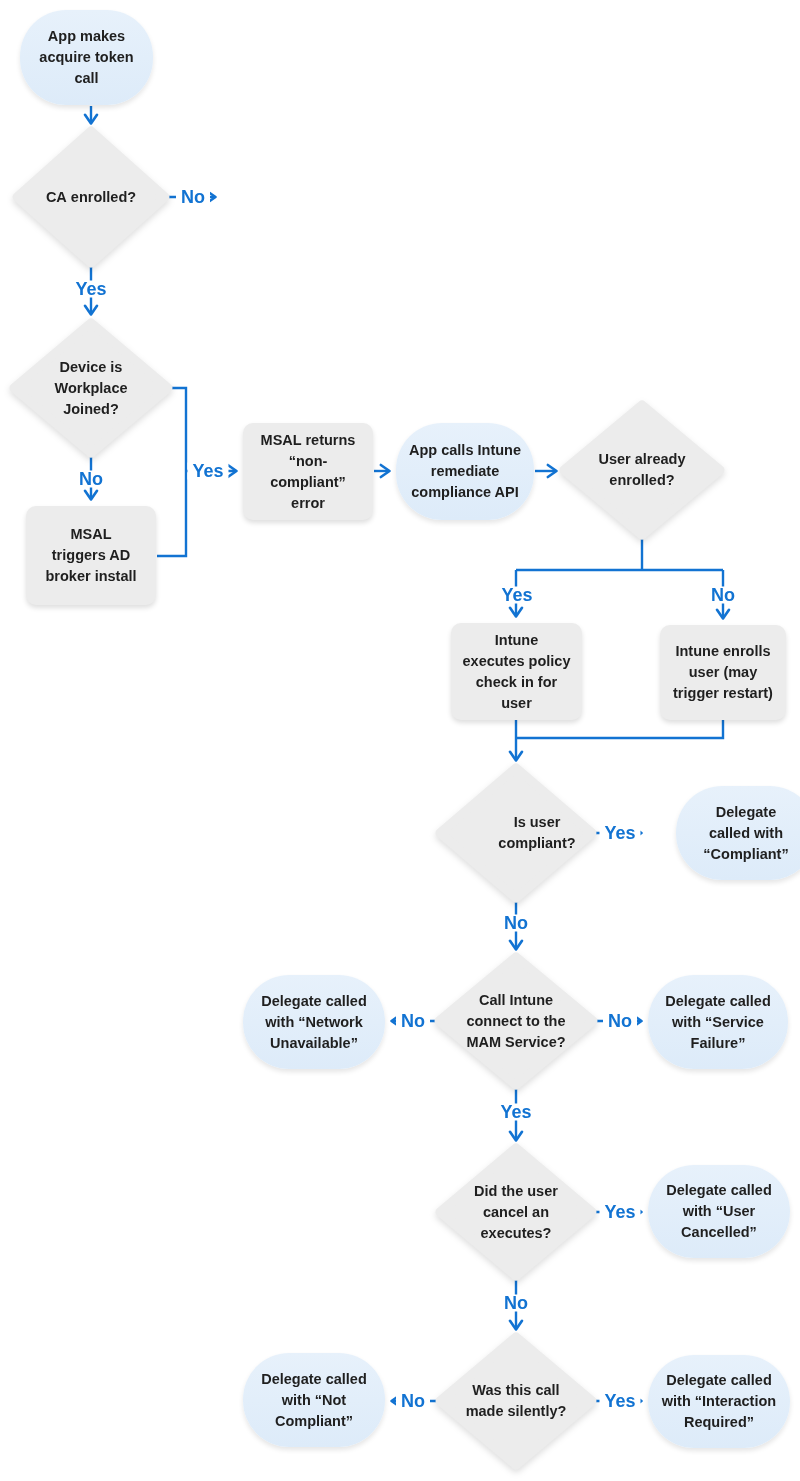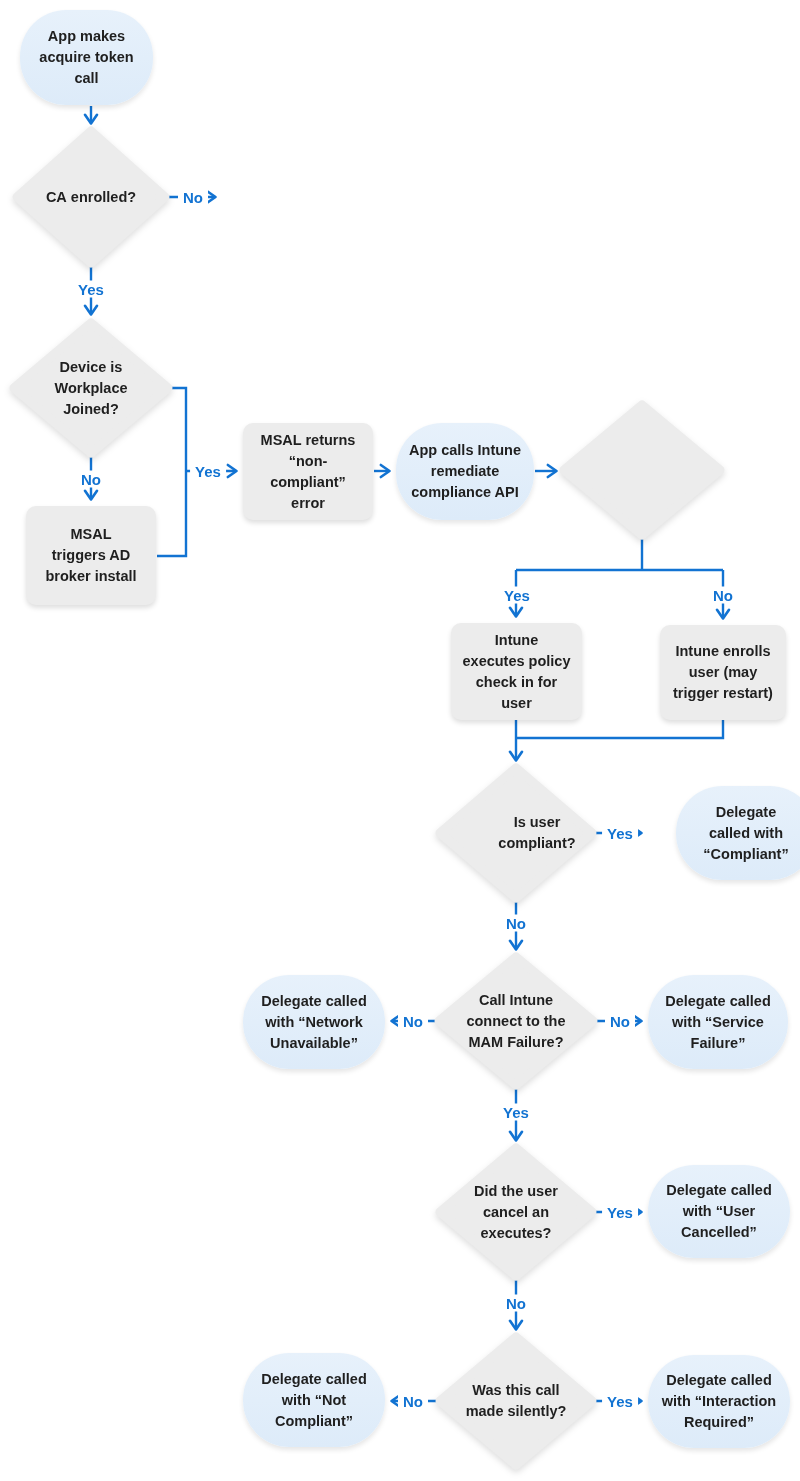--- a/index.html
+++ b/index.html
@@ -32,21 +32,21 @@
   }
   .dtext {
     position:absolute; z-index:2; width:152px; transform:translate(-50%,-50%);
     text-align:center; white-space:pre-line;
     font-size:14.5px; line-height:21px; font-weight:600;
   }
   .dtext .xb { font-weight:800; }
   .edge-label {
     position:absolute; z-index:3; transform:translate(-50%,-50%);
     background:#ffffff; padding:1px 5px;
-    color:var(--accent,#1273d2); font-size:15px; font-weight:600; line-height:15px;
+    color:var(--accent,#1273d2); font-size:18px; font-weight:600; line-height:15px;
   }
 </style>
 </head>
 <body>
 
 <div class="canvas">
 
   <svg class="wires" width="800" height="1481" viewBox="0 0 800 1481">
     <defs>
       <marker id="chev" markerWidth="7" markerHeight="7" refX="4.4" refY="3.5" orient="auto">
@@ -138,27 +138,29 @@
   <div class="node oval" style="left:648px;top:1355px;width:142px;height:93px;">Delegate called
 with “Interaction
 Required”</div>
 
   <div class="dtext" style="left:91px;top:197px;"><span class="xb">CA</span><span> enrolled?</span></div>
 
   <div class="dtext" style="left:91px;top:388px;">Device is
 Workplace
 Joined?</div>
 
+  <div class="dtext" style="left:642px;top:470px;">User already
+enrolled?</div>
 
   <div class="dtext" style="left:537px;top:833px;">Is user
 compliant?</div>
 
   <div class="dtext" style="left:516px;top:1021px;">Call Intune
 connect to the
-MAM Failure?</div>
+MAM Service?</div>
 
   <div class="dtext" style="left:516px;top:1212px;">Did the user
 cancel an
 executes?</div>
 
   <div class="dtext" style="left:516px;top:1401px;">Was this call
 made silently?</div>
 
   <span class="edge-label" style="left:193px;top:197px;">No</span>
   <span class="edge-label" style="left:91px;top:289px;">Yes</span>

